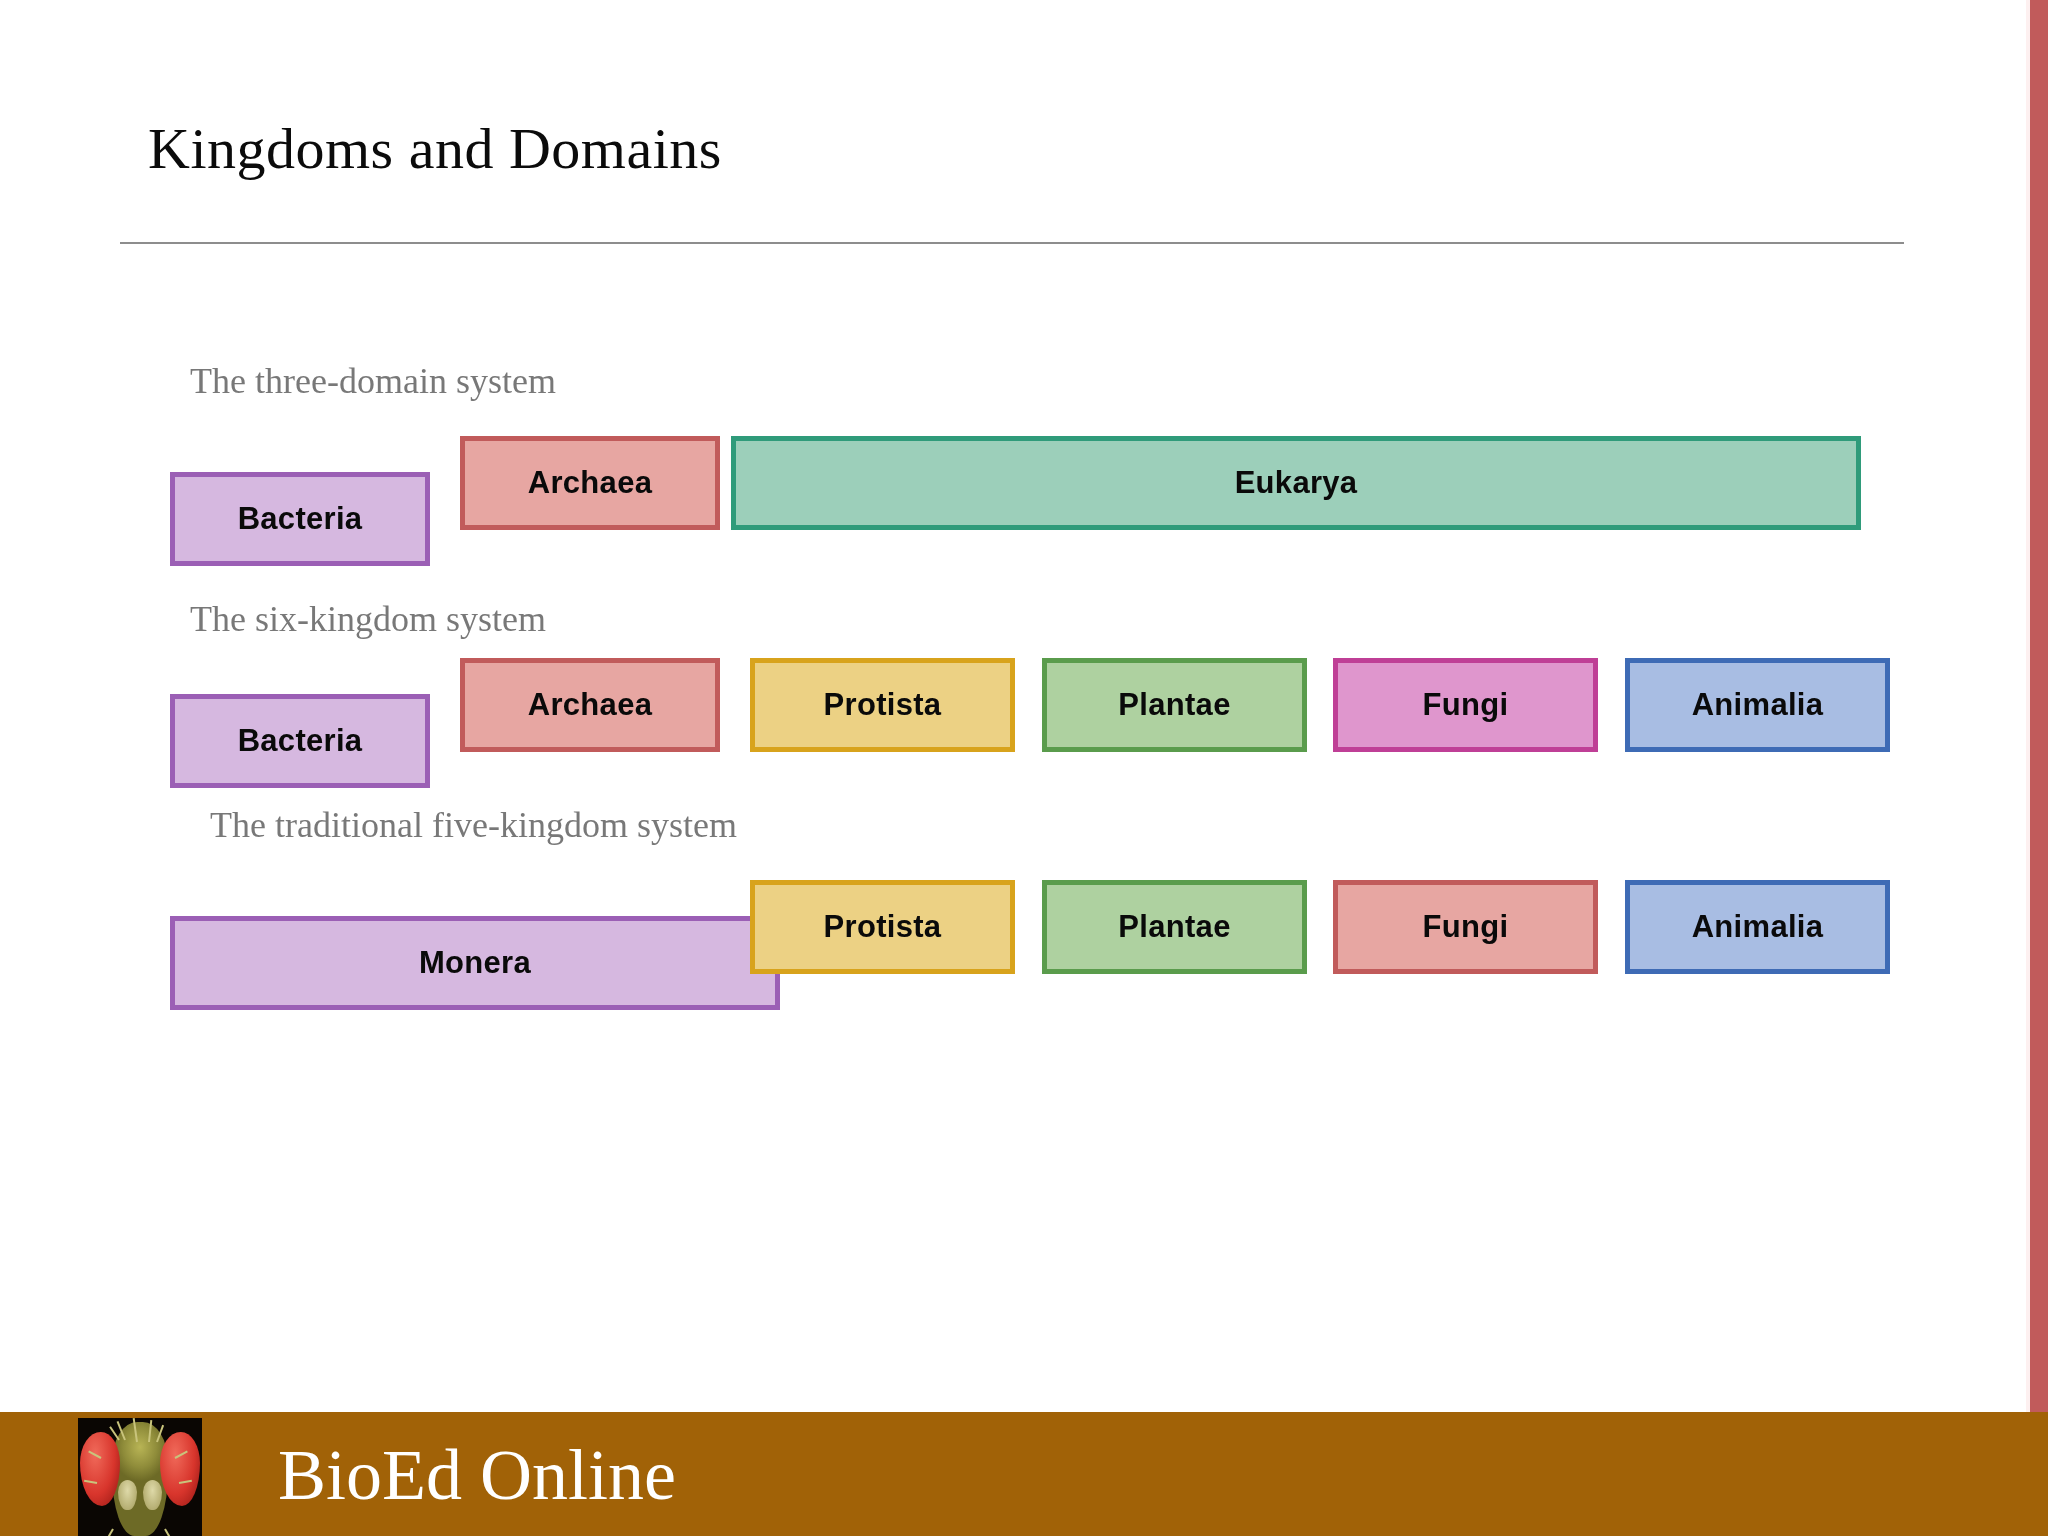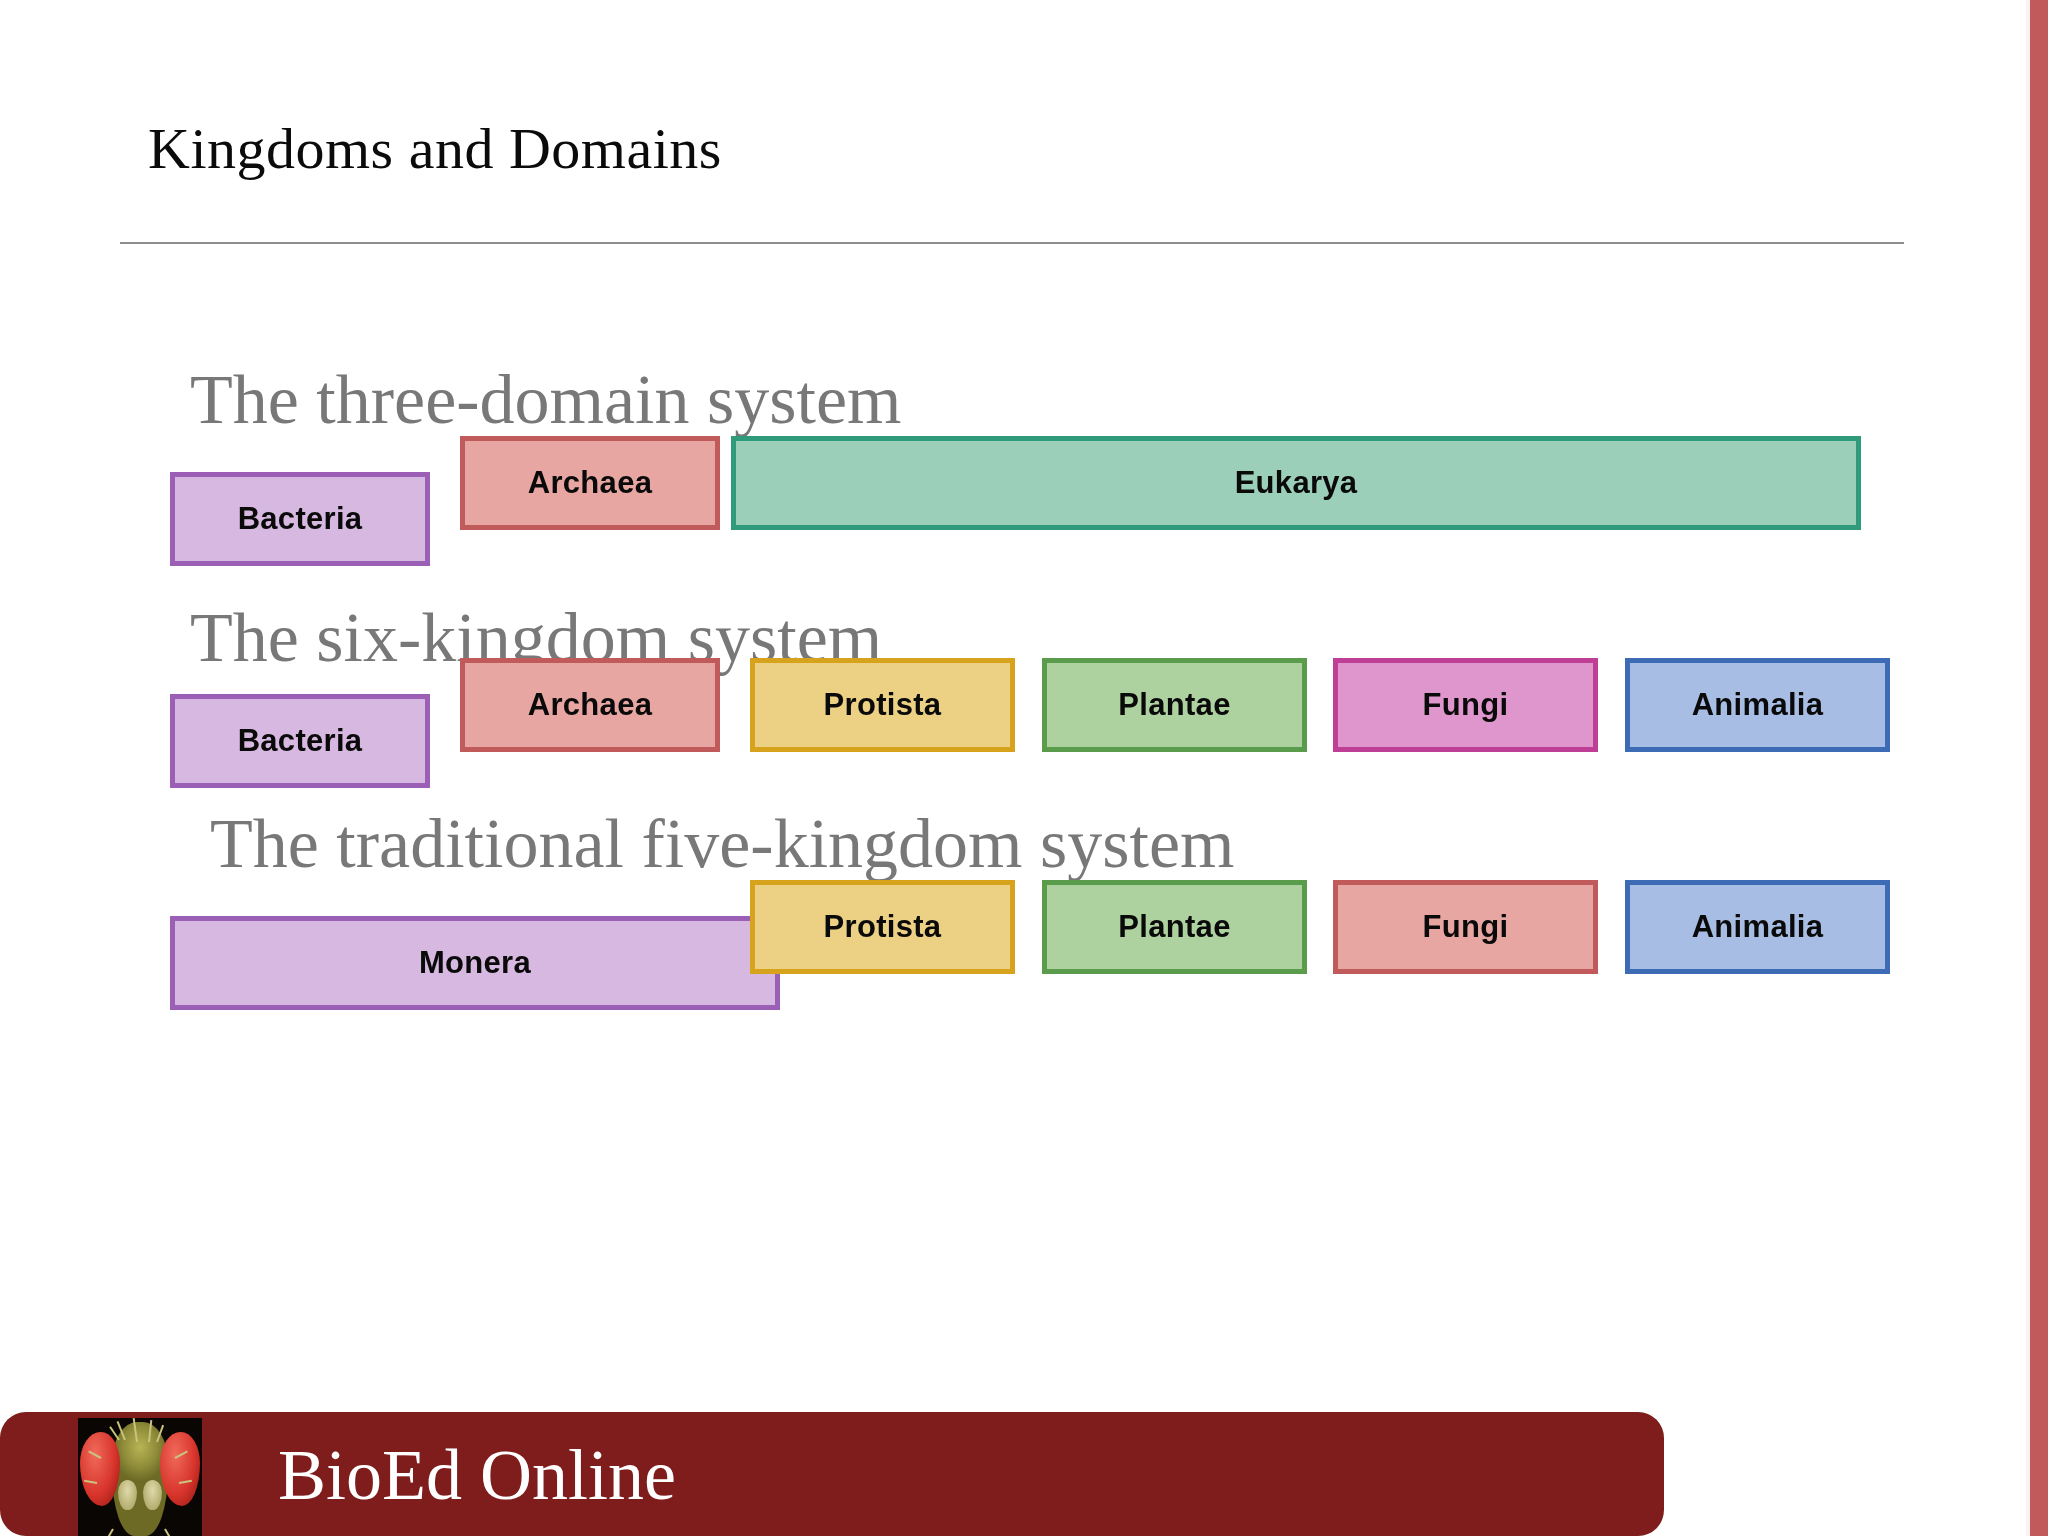--- a/index.html
+++ b/index.html
@@ -57,21 +57,21 @@
   
   .section {
     position: absolute;
     left: 0;
     width: 2048px;
   }
   .section-label {
     position: absolute;
     left: 190px;
     font-family: "Liberation Serif", serif;
-    font-size: 70px;
+    font-size: 36px;
     color: #787878;
     white-space: nowrap;
   }
   .row {
     position: absolute;
     left: 170px;
     height: 94px;
   }
 
   
@@ -99,25 +99,24 @@
   .c-gold    { background: #ecd184; border-color: #d8a31c; }
   .c-green   { background: #aed1a0; border-color: #5a9c4c; }
   .c-pink    { background: #df96cd; border-color: #bf3f96; }
   .c-blue    { background: #a8bde3; border-color: #3e6bb5; }
 
   
   .footer {
     position: absolute;
     left: 0;
     top: 1412px;
-    width: 1664px;
+    width: 2048px;
     height: 124px;
-    background: #7f1d1d;
+    background: #a16207;
     overflow: hidden;
-    border-radius: 26px;
   }
   .footer-logo {
     position: absolute;
     left: 78px;
     top: 6px;
     width: 124px;
     height: 118px;
     background: #0a0603;
     overflow: hidden;
   }

